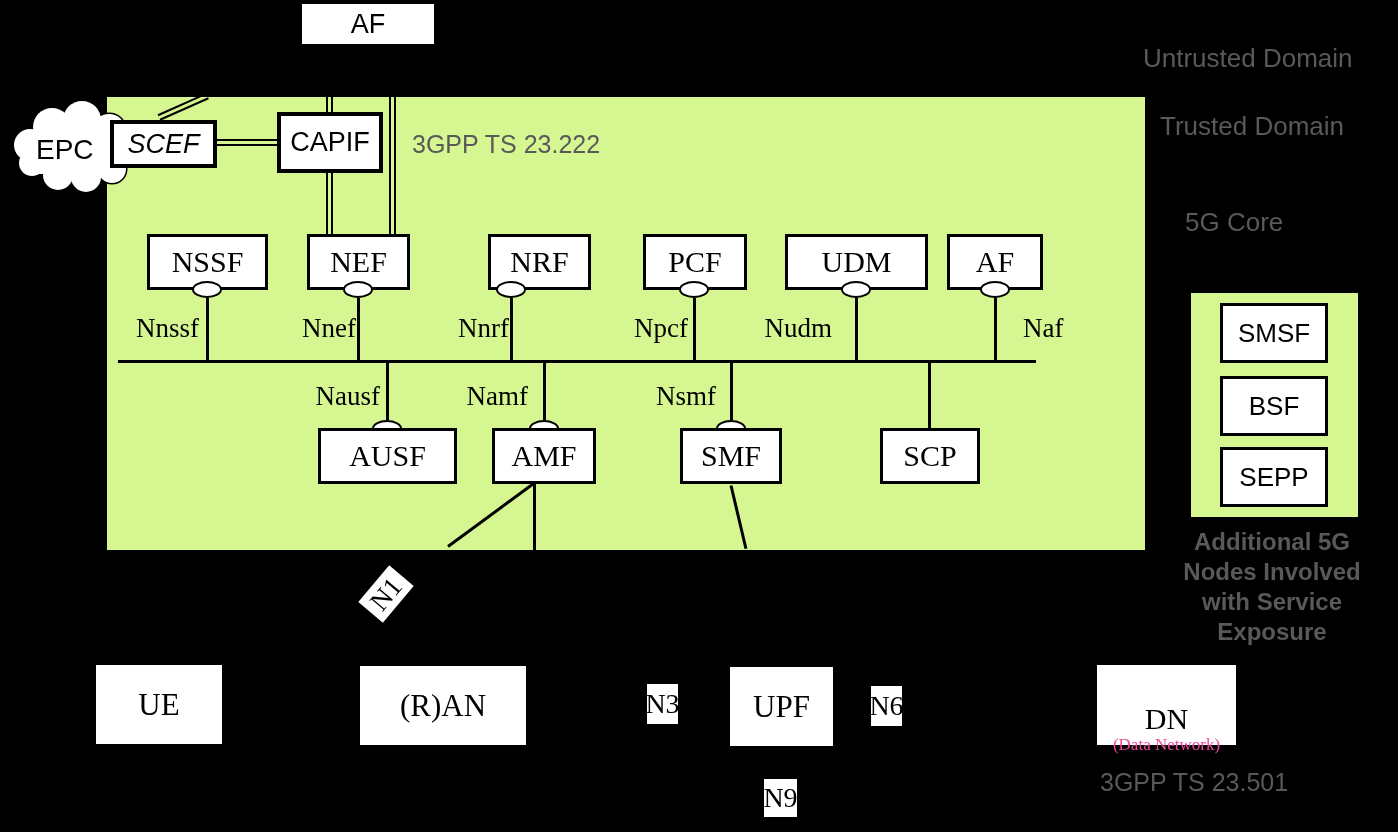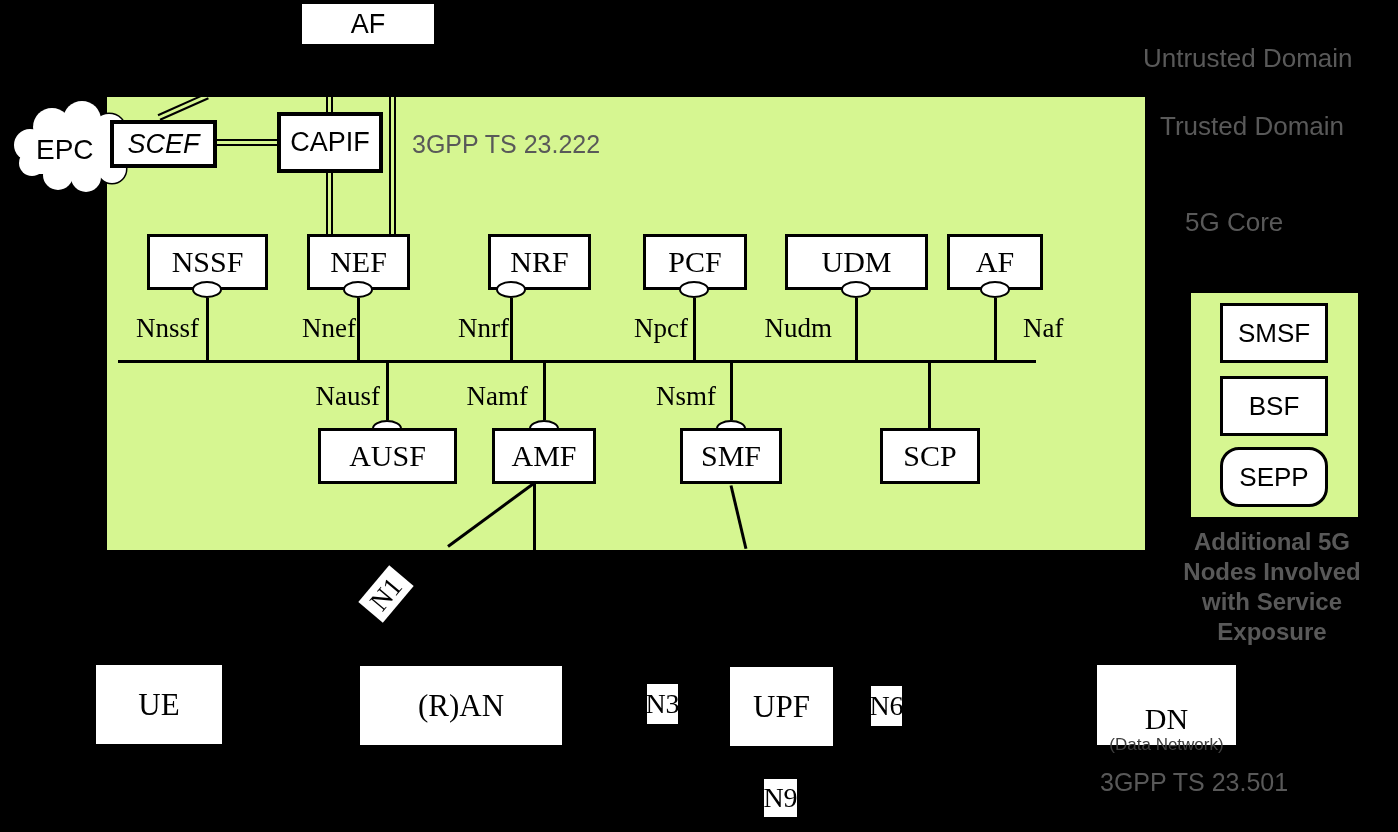--- a/index.html
+++ b/index.html
@@ -127,34 +127,34 @@
   <div class="abs nf" style="left:680px;top:428px;width:102px;height:56px;">SMF</div>
   <div class="abs nf" style="left:880px;top:428px;width:100px;height:56px;">SCP</div>
 
   <div class="abs vline" style="left:533px;top:484px;height:66px;"></div>
   <div class="abs hline" style="left:448px;top:545px;width:108px;transform:rotate(-36.3deg);transform-origin:left center;"></div>
   <div class="abs hline" style="left:731px;top:484px;width:65px;transform:rotate(76.7deg);transform-origin:left center;"></div>
 
   <div class="abs chip" style="left:362px;top:578px;width:48px;height:32px;font-size:27px;transform:rotate(-50deg);">N1</div>
 
   <div class="abs plainwhite" style="left:96px;top:665px;width:126px;height:79px;">UE</div>
-  <div class="abs plainwhite" style="left:360px;top:666px;width:202px;height:79px;">(R)AN</div>
+  <div class="abs plainwhite" style="left:360px;top:666px;width:166px;height:79px;">(R)AN</div>
   <div class="abs chip" style="left:647px;top:684px;width:31px;height:40px;">N3</div>
   <div class="abs plainwhite" style="left:730px;top:667px;width:103px;height:79px;">UPF</div>
   <div class="abs chip" style="left:871px;top:686px;width:31px;height:40px;">N6</div>
   <div class="abs plainwhite" style="left:1097px;top:665px;width:139px;height:80px;flex-direction:column;">
     <div style="font-size:30px;line-height:32px;margin-top:48px;">DN</div>
-    <div style="font-family:Liberation Sans, sans-serif;font-size:17px;color:#404040;line-height:20px;">(Data Network)</div>
+    <div style="font-family:Liberation Serif, serif;font-size:17px;color:#ec4899;line-height:20px;">(Data Network)</div>
   </div>
   <div class="abs chip" style="left:764px;top:779px;width:33px;height:38px;">N9</div>
   <div class="abs spectext" style="left:1100px;top:768px;width:220px;">3GPP TS 23.501</div>
 
   <div class="abs sansnode thin" style="left:1220px;top:303px;width:108px;height:60px;">SMSF</div>
   <div class="abs sansnode thin" style="left:1220px;top:376px;width:108px;height:60px;">BSF</div>
-  <div class="abs sansnode thin" style="left:1220px;top:447px;width:108px;height:60px;border-radius:19px;">SEPP</div>
+  <div class="abs sansnode thin" style="left:1220px;top:447px;width:108px;height:60px;">SEPP</div>
   <div class="abs" style="left:1178px;top:527px;width:188px;">
     <div class="captionline">Additional 5G</div>
     <div class="captionline">Nodes Involved</div>
     <div class="captionline">with Service</div>
     <div class="captionline">Exposure</div>
   </div>
 
 </div>
 
 </body></html>

